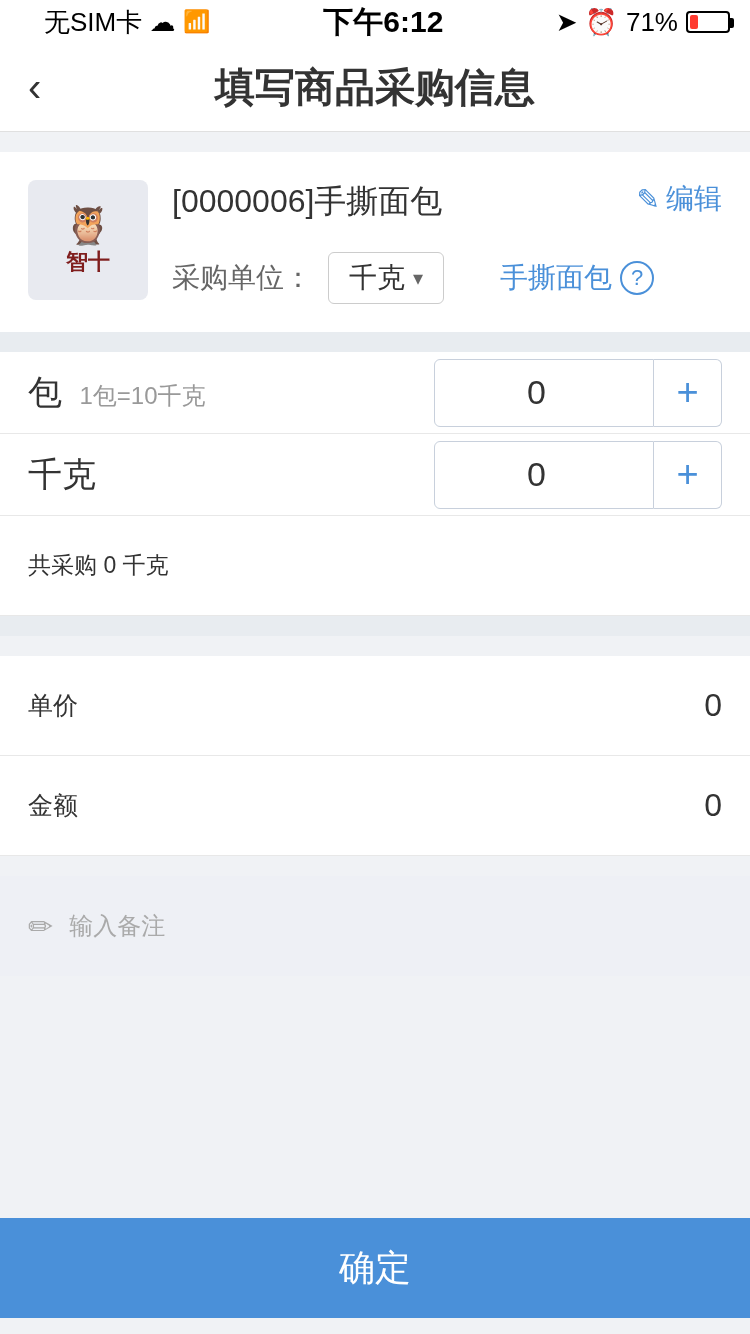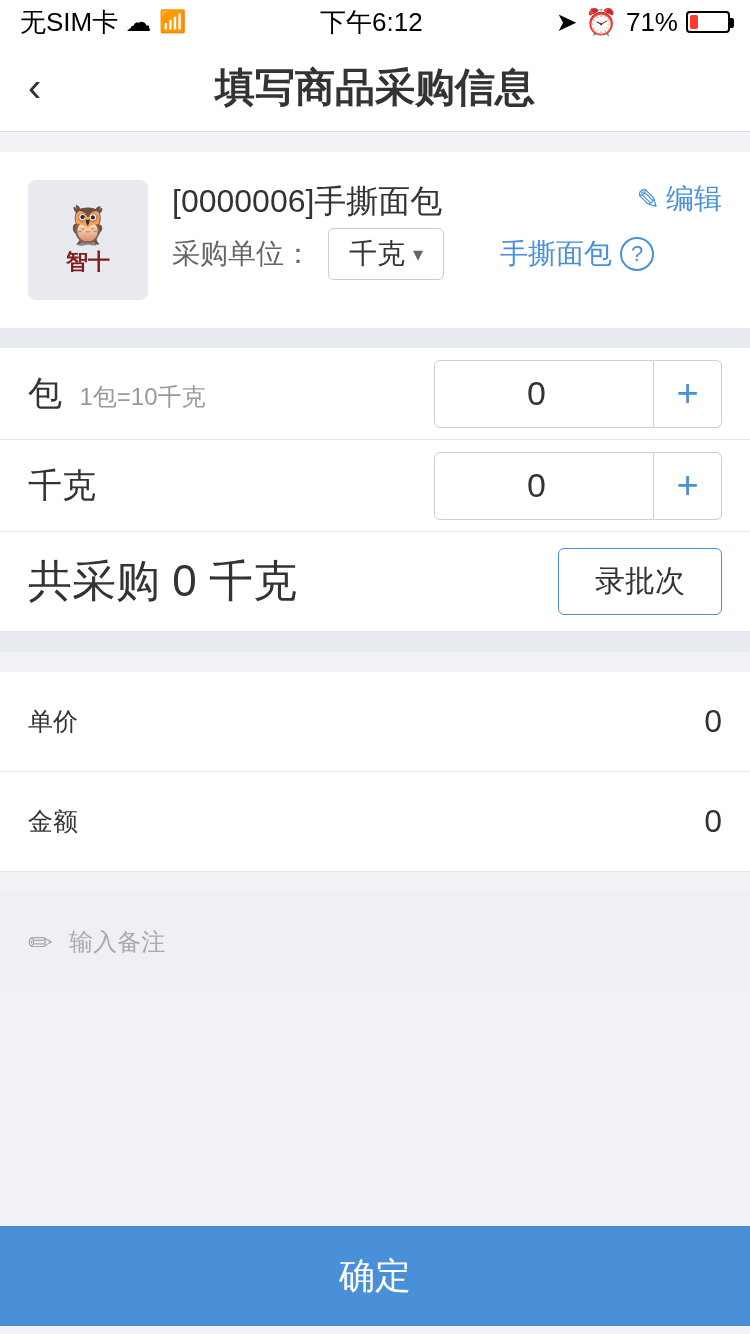--- a/index.html
+++ b/index.html
@@ -22,24 +22,25 @@
       align-items: center;
       justify-content: space-between;
       padding: 0 20px;
       font-size: 26px;
       color: #000;
     }
     .status-left {
       display: flex;
       align-items: center;
       gap: 8px;
+      margin-left: 24px;
     }
     .status-center {
-      font-size: 26px;
-      font-weight: 400;
+      font-size: 30px;
+      font-weight: 700;
     }
     .status-right {
       display: flex;
       align-items: center;
       gap: 8px;
       font-size: 26px;
     }
     .battery-icon {
       width: 44px;
       height: 22px;
@@ -123,21 +124,21 @@
     .owl-icon {
       font-size: 38px;
     }
     .product-info {
       flex: 1;
     }
     .product-name {
       font-size: 32px;
       color: #333;
       font-weight: 500;
-      margin-bottom: 4px;
+      margin-bottom: 28px;
     }
     .product-unit-row {
       display: flex;
       align-items: center;
       gap: 16px;
     }
     .unit-label {
       font-size: 28px;
       color: #666;
       font-family: Liberation Serif, serif;
@@ -197,21 +198,21 @@
     }
 
     
     .input-section {
       background: #fff;
     }
     .input-row {
       display: flex;
       align-items: center;
       padding: 0 28px;
-      height: 92px;
+      height: 82px;
       border-bottom: 1px solid #e8e8e8;
     }
     .input-row-label {
       font-size: 34px;
       color: #333;
       flex: 1;
     }
     .input-label-sub {
       font-size: 24px;
       color: #999;
@@ -252,21 +253,21 @@
     .total-row {
       background: #fff;
       display: flex;
       align-items: center;
       justify-content: space-between;
       padding: 0 28px;
       height: 100px;
       border-bottom: 1px solid #e8e8e8;
     }
     .total-text {
-      font-size: 44px;
+      font-size: 23px;
       color: #333;
     }
     .record-btn {
       border: 1.5px solid #4a90d9;
       border-radius: 6px;
       padding: 12px 36px;
       font-size: 30px;
       color: #333;
       background: #fff;
       cursor: pointer;
@@ -317,21 +318,21 @@
     .main-content {
       flex: 1;
       overflow-y: auto;
       background: #f0f2f5;
       padding-bottom: 120px;
     }
 
     
     .bottom-bar {
       position: fixed;
-      bottom: 8px;
+      bottom: 16px;
       left: 0;
       width: 750px;
       height: 100px;
       background: #4a90d9;
       display: flex;
       align-items: center;
       justify-content: center;
       cursor: pointer;
     }
     .confirm-btn-text {
@@ -421,21 +422,20 @@
         <div class="plus-btn">+</div>
       </div>
     </div>
 
     <div class="total-row">
       <div class="total-text">
         <span>共采购</span>
         <span> <span>0</span> </span>
         <span>千克</span>
       </div>
-      <div class="record-btn">录批次</div>
     </div>
   </div>
 
   <div class="section-divider"></div>
 
   <div class="info-section">
     <div class="info-row">
       <span class="info-label">单价</span>
       <span class="info-value">0</span>
     </div>

